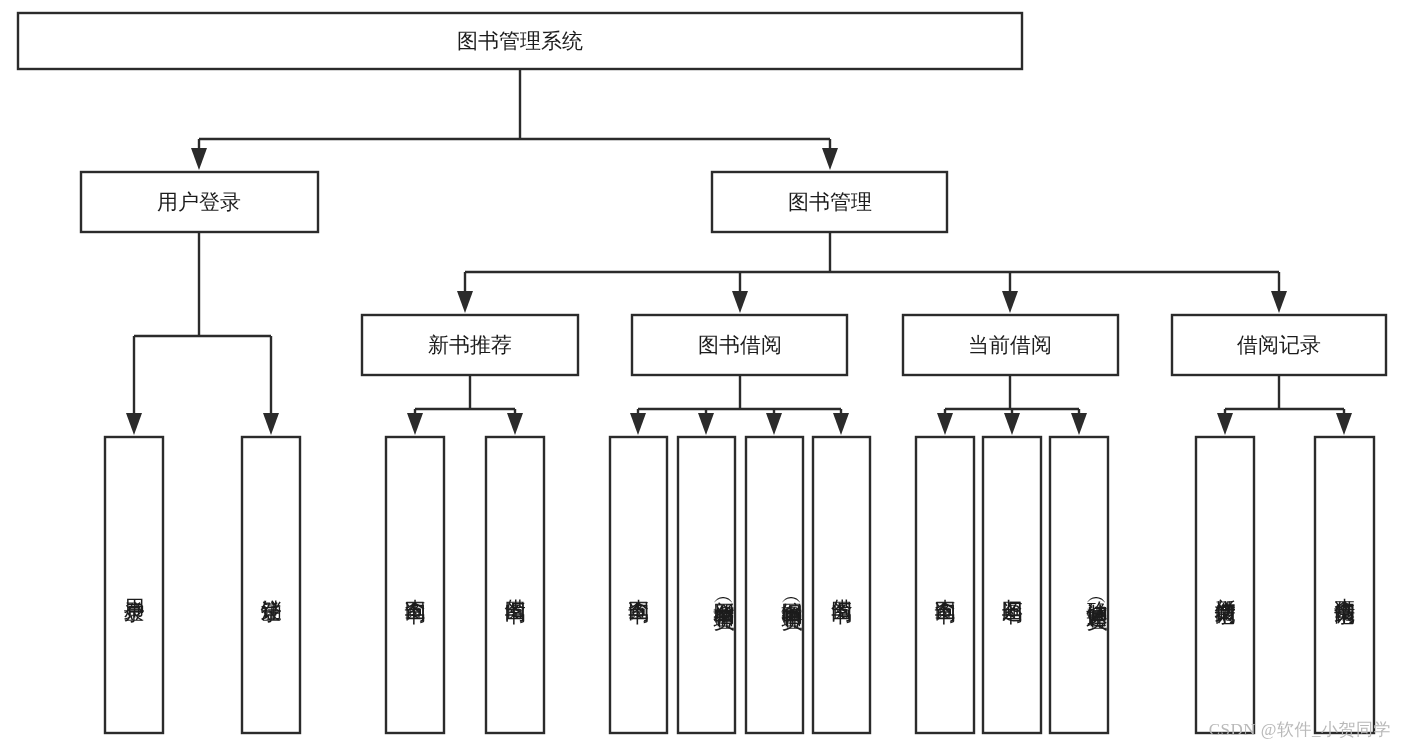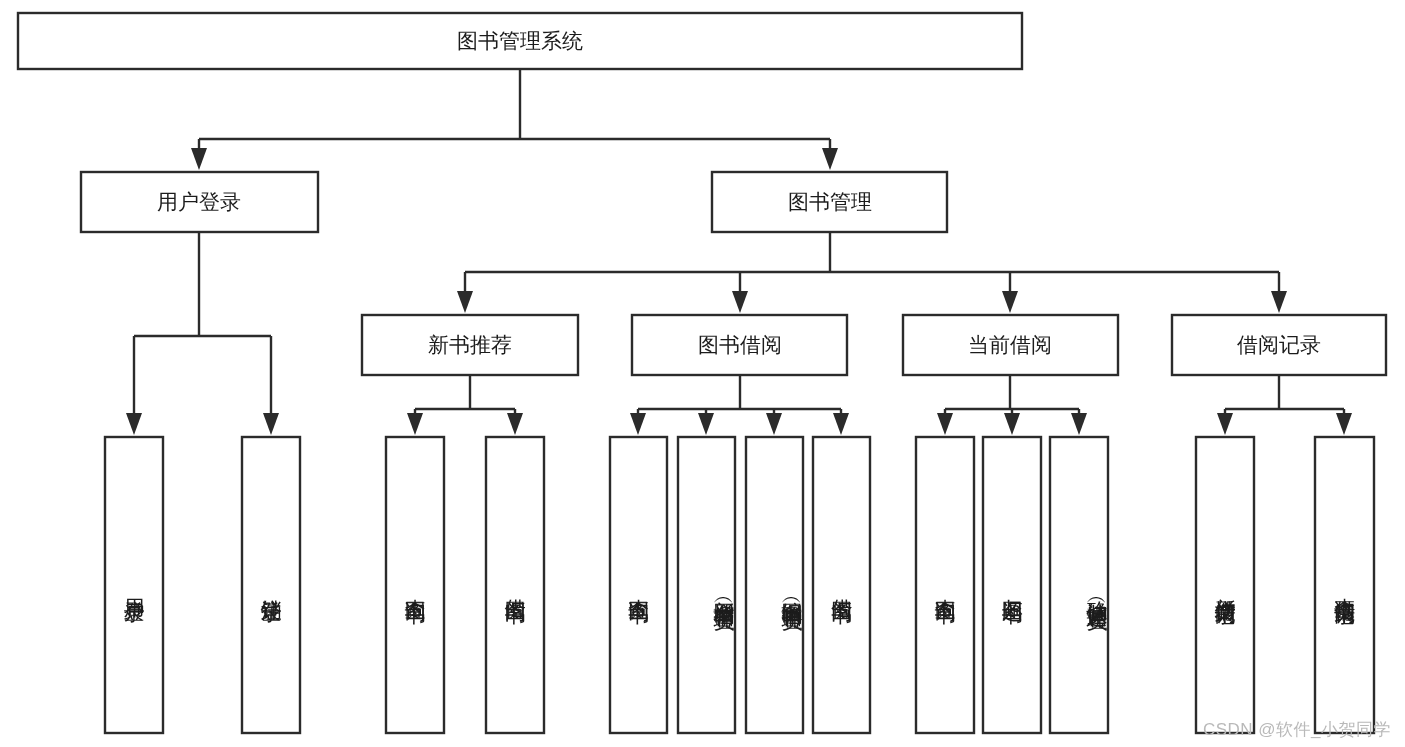--- a/index.html
+++ b/index.html
@@ -58,21 +58,21 @@
     display: flex;
     align-items: center;
     justify-content: center;
     white-space: nowrap;
     pointer-events: none;
   }
   .watermark {
     position: absolute;
     right: 14px;
     bottom: 6px;
-    font-family: Liberation Sans, sans-serif;
+    font-family: Liberation Serif, serif;
     font-size: 17px;
     color: #b9b9b9;
     white-space: nowrap;
     letter-spacing: 0.5px;
   }
 </style>
 </head>
 <body>
 
 <div id="diagram-root">

